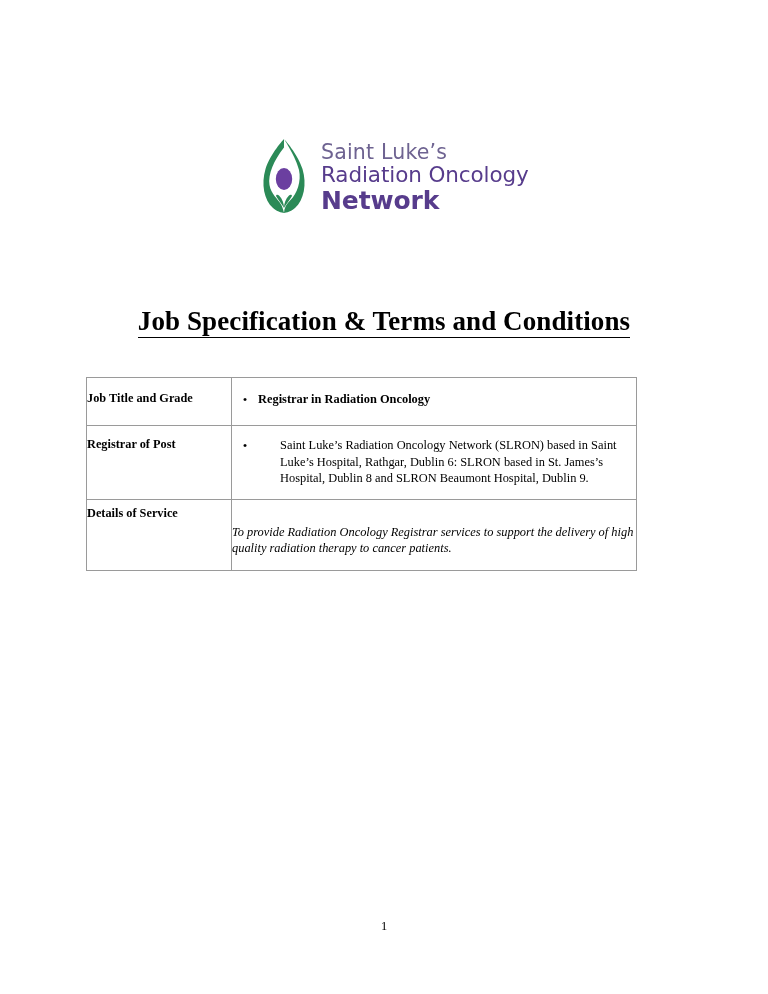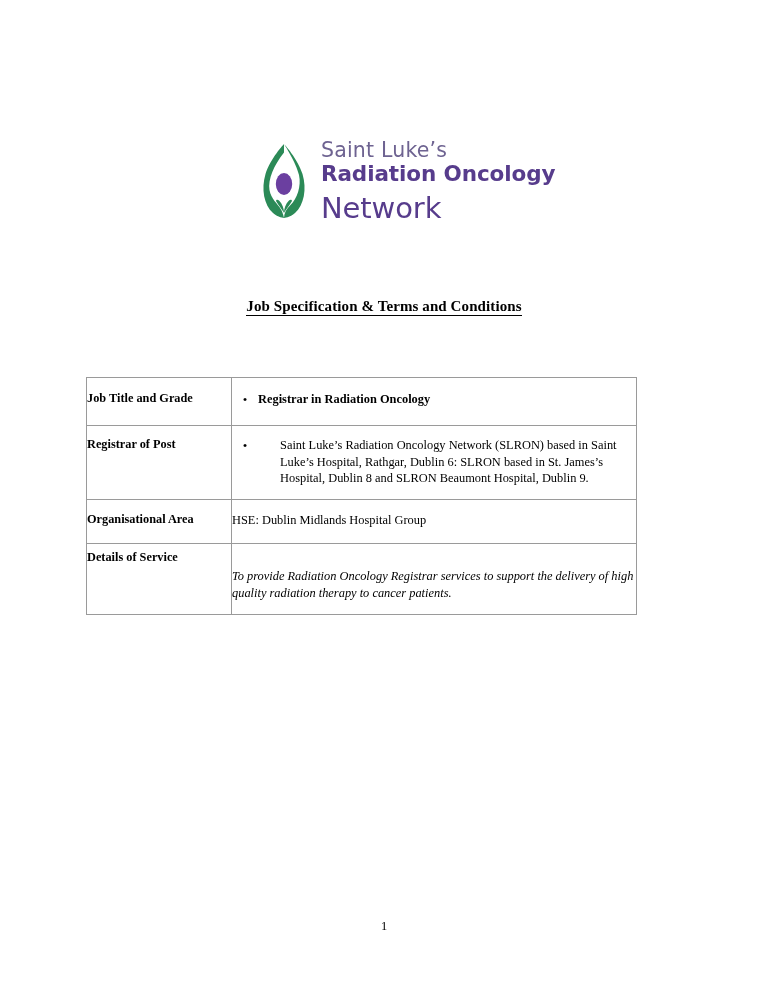--- a/index.html
+++ b/index.html
@@ -48,41 +48,41 @@
     display: block;
     font-size: 20.5px;
     font-weight: 400;
     letter-spacing: 0.2px;
     color: #6E6391;
     margin-bottom: 2px;
   }
   .logo-line2 {
     display: block;
     font-size: 21.5px;
-    font-weight: 700;
-    letter-spacing: -0.1px;
-    color: #573C8C;
-    margin-bottom: 10px;
-  }
-  .logo-line3 {
-    display: block;
-    font-size: 29px;
     font-weight: 400;
     letter-spacing: -0.1px;
     color: #573C8C;
+    margin-bottom: 2px;
+  }
+  .logo-line3 {
+    display: block;
+    font-size: 25px;
+    font-weight: 700;
+    letter-spacing: -0.1px;
+    color: #573C8C;
   }
 
   
   .doc-title {
     position: absolute;
     left: 0;
     top: 288px;
     width: 768px;
     text-align: center;
-    font-size: 15px;
+    font-size: 27px;
     font-weight: 700;
     letter-spacing: 0.1px;
   }
   .doc-title span {
     border-bottom: 1.4px solid #000;
     padding-bottom: 1px;
   }
 
   
   .spec-table {
@@ -214,24 +214,20 @@
       <tr class="row-location">
         <td class="lbl">Registrar of Post</td>
         <td class="val-bullet">
           <div class="bullet-row bullet-plain">
             <span class="bullet-dot">•</span>
             <span class="bullet-text">Saint Luke’s Radiation Oncology Network (SLRON) based in Saint Luke’s Hospital, Rathgar, Dublin 6:  SLRON based in St. James’s Hospital, Dublin 8 and SLRON Beaumont Hospital, Dublin 9.</span>
           </div>
         </td>
       </tr>
 
-      <tr class="row-org">
-        <td class="lbl">Organisational Area</td>
-        <td class="val">HSE: Dublin Midlands Hospital Group</td>
-      </tr>
 
       <tr class="row-details">
         <td class="lbl">Details of Service</td>
         <td class="val">To provide Radiation Oncology Registrar services to support the delivery of high quality radiation therapy to cancer patients.</td>
       </tr>
 
 
     </tbody>
   </table>
 

